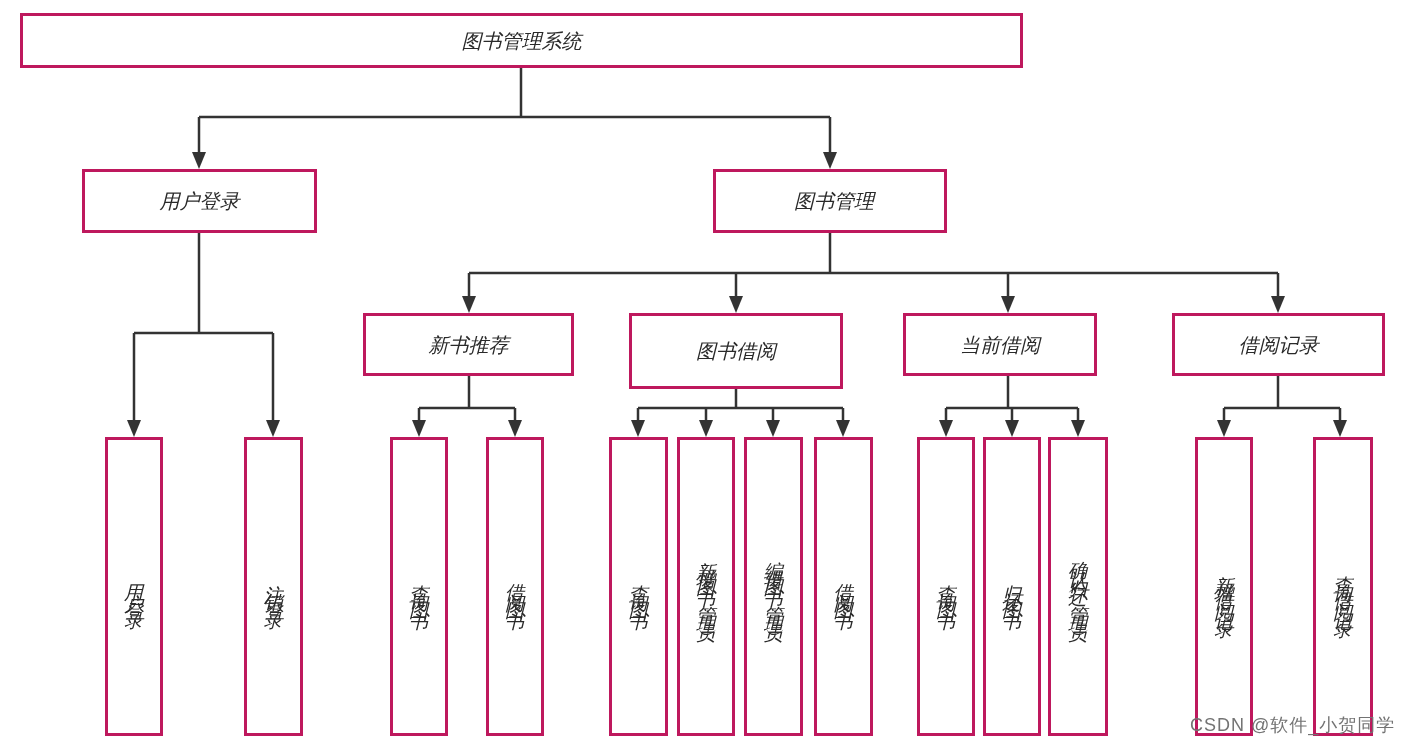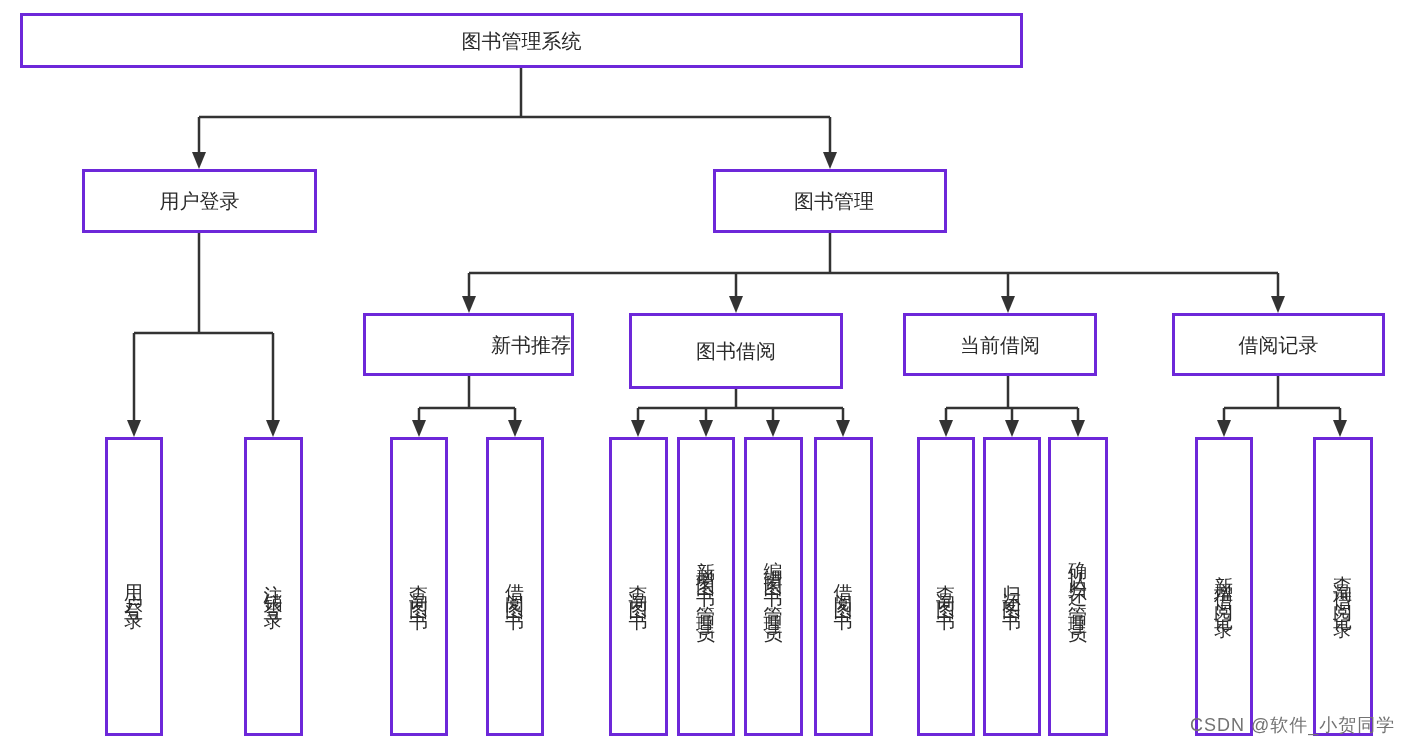--- a/index.html
+++ b/index.html
@@ -19,46 +19,47 @@
     position: absolute;
     left: 0;
     top: 0;
     width: 1405px;
     height: 747px;
     pointer-events: none;
   }
   .node {
     position: absolute;
     box-sizing: border-box;
-    border: 3px solid #6d28d9;
+    border: 3px solid #be185d;
     background: #ffffff;
     display: flex;
     align-items: center;
     justify-content: center;
     color: #2a2a2a;
     font-size: 20px;
     line-height: 1.2;
     white-space: nowrap;
+    font-style: italic;
   }
   .node.leaf .vtext {
     writing-mode: vertical-rl;
     text-orientation: mixed;
     font-size: 19px;
     letter-spacing: 9px;
     line-height: 1;
     white-space: nowrap;
     color: #2a2a2a;
   }
   
   .n-root   { left: 20px;  top: 13px;  width: 1003px; height: 55px; }
   
   .n-l2-0   { left: 82px;  top: 169px; width: 235px;  height: 64px; }
   .n-l2-1   { left: 713px; top: 169px; width: 234px;  height: 64px; padding-left: 8px; }
   
-  .n-l3-0   { left: 363px;  top: 313px; width: 211px; height: 63px; justify-content: flex-end; }
+  .n-l3-0   { left: 363px;  top: 313px; width: 211px; height: 63px; }
   .n-l3-1   { left: 629px;  top: 313px; width: 214px; height: 76px; }
   .n-l3-2   { left: 903px;  top: 313px; width: 194px; height: 63px; }
   .n-l3-3   { left: 1172px; top: 313px; width: 213px; height: 63px; }
   
   .leaf { top: 437px; height: 299px; width: 58px; }
   .n-leaf-0  { left: 105px;  }
   .n-leaf-1  { left: 244px;  width: 59px; }
   .n-leaf-2  { left: 390px;  }
   .n-leaf-3  { left: 486px;  }
   .n-leaf-4  { left: 609px;  width: 59px; }

